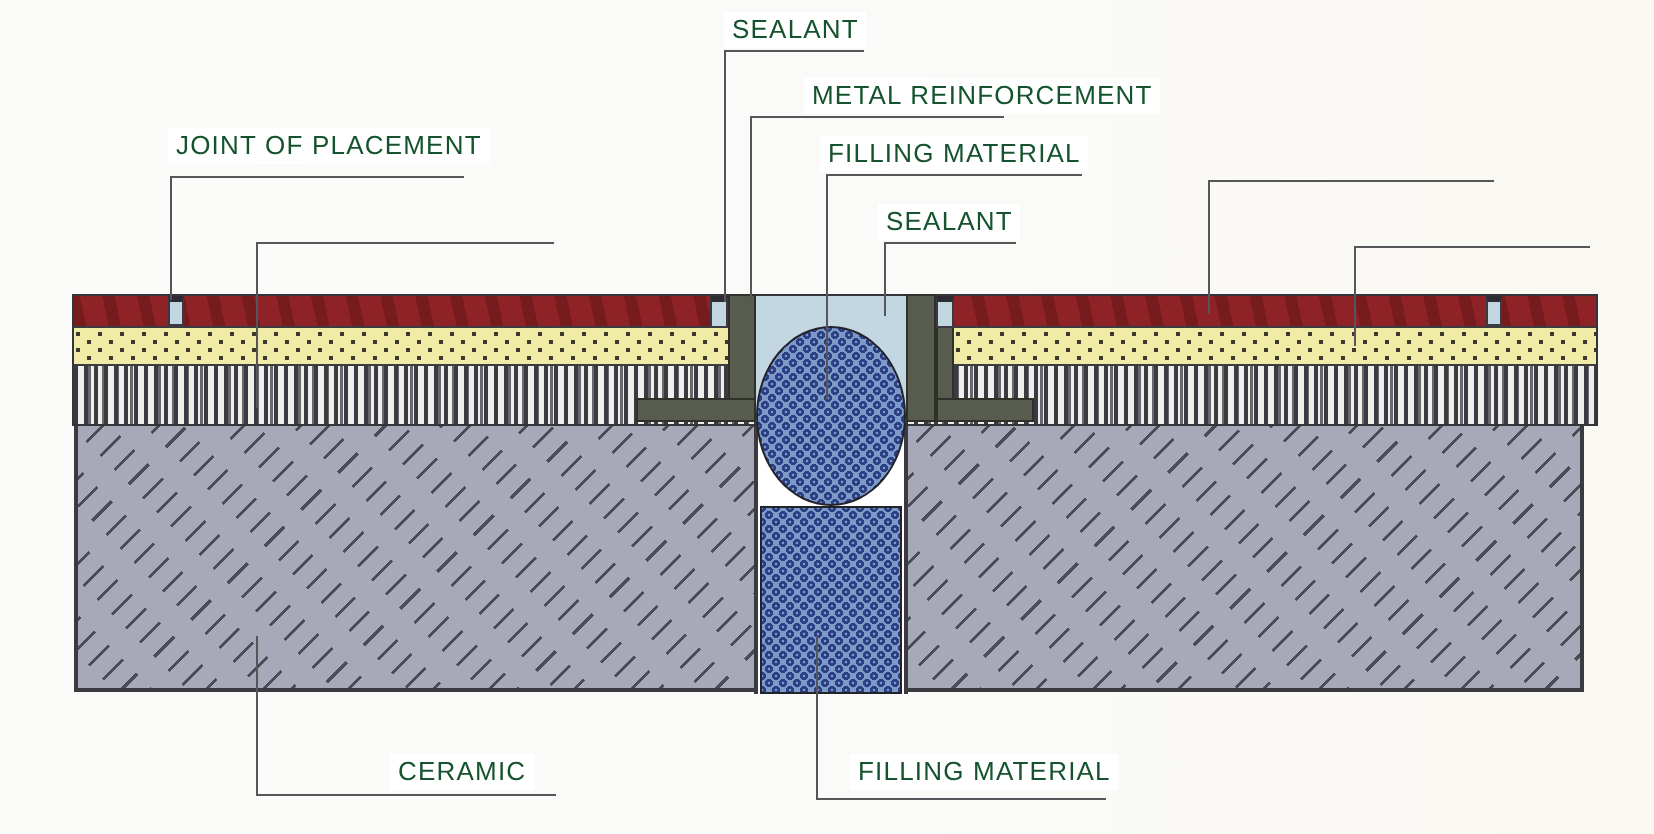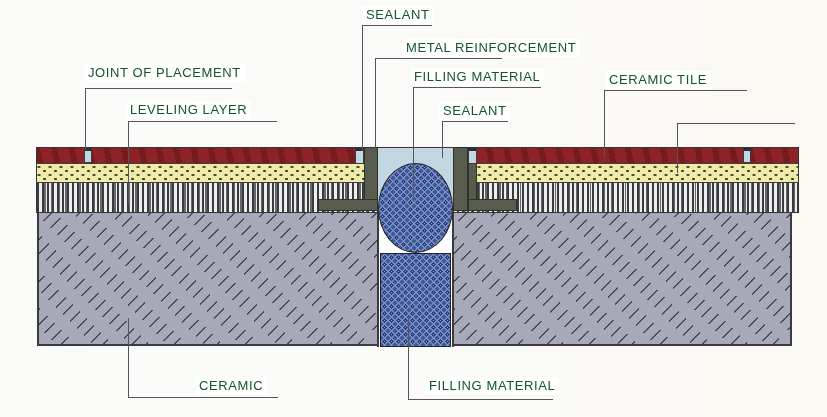--- a/index.html
+++ b/index.html
@@ -127,25 +127,23 @@
   <div class="hline" style="left:442px;top:121px;width:66px;"></div>
   <div class="vline" style="left:442px;top:121px;height:37px;"></div>
   <div class="lbl" style="left:439px;top:102px;">SEALANT</div>
 
   <div class="hline" style="left:85px;top:88px;width:147px;"></div>
   <div class="vline" style="left:85px;top:88px;height:62px;"></div>
   <div class="lbl" style="left:84px;top:64px;">JOINT OF PLACEMENT</div>
 
   <div class="hline" style="left:128px;top:121px;width:149px;"></div>
   <div class="vline" style="left:128px;top:121px;height:83px;"></div>
-  <div class="lbl" style="left:126px;top:101px;">LEVELING LAYER</div>
 
   <div class="hline" style="left:604px;top:90px;width:143px;"></div>
   <div class="vline" style="left:604px;top:90px;height:67px;"></div>
-  <div class="lbl" style="left:605px;top:71px;">CERAMIC TILE</div>
 
   <div class="hline" style="left:677px;top:123px;width:118px;"></div>
   <div class="vline" style="left:677px;top:123px;height:50px;"></div>
 
   <div class="vline" style="left:128px;top:318px;height:80px;"></div>
   <div class="hline" style="left:128px;top:397px;width:150px;"></div>
   <div class="lbl" style="left:195px;top:377px;">CERAMIC</div>
 
   <div class="vline" style="left:408px;top:318px;height:82px;"></div>
   <div class="hline" style="left:408px;top:399px;width:145px;"></div>

